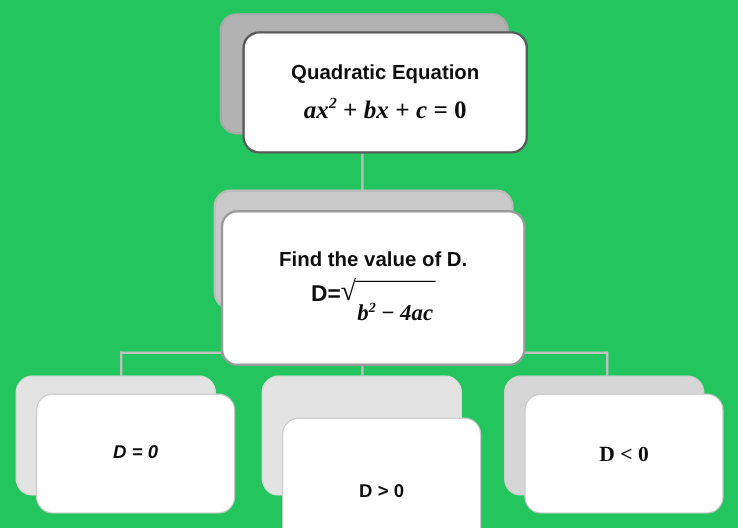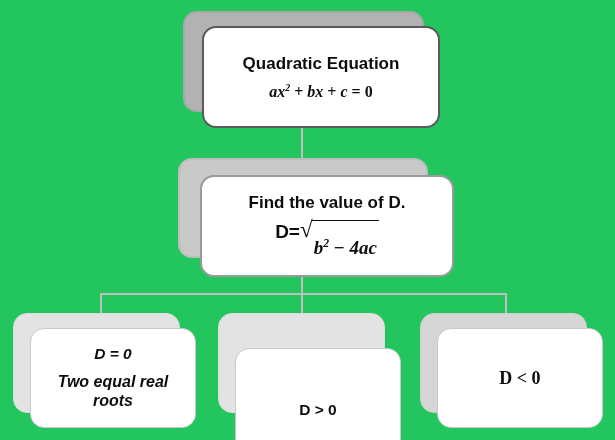--- a/index.html
+++ b/index.html
@@ -107,21 +107,21 @@
   
   .conn {
     position: absolute;
     background: #bfbfbf;
   }
   .conn.v { width: 1.6px; }
   .conn.h { height: 1.6px; }
 
   
   .t-title  { font-size: 17px; }
-  .t-eq1    { font-size: 16px; margin-top: 9px; }
+  .t-eq1    { font-size: 21px; margin-top: 9px; }
   .t-eq2    { font-size: 19px; margin-top: 7px; }
   .t-leaf-d { font-size: 15.5px; }
   .t-leaf-d-serif {
     font-family: "Liberation Serif", serif;
     font-weight: bold;
     font-size: 18px;
     color: #0d0d0d;
   }
   .t-leaf-b { font-size: 16px; margin-top: 10px; padding: 0 10px; }
 </style>
@@ -147,36 +147,35 @@
     <div class="card" style="left:202px; top:26px; width:238px; height:102px;">
       <div class="line-sans t-title">Quadratic Equation</div>
       <div class="line-math t-eq1">
         <span>ax</span><sup class="exp">2</sup><span class="upright"> + </span><span>bx</span><span class="upright"> + </span><span>c</span><span class="upright"> = </span><span class="upright">0</span>
       </div>
     </div>
   </div>
 
   <div class="node lvl2">
     <div class="card-shadow" style="left:178px; top:158px; width:250px; height:100px;"></div>
-    <div class="card" style="left:200px; top:175px; width:254px; height:102px;">
+    <div class="card" style="left:184px; top:175px; width:254px; height:130px;">
       <div class="line-sans t-title">Find the value of D.</div>
       <div class="line-math t-eq2">
         <span class="dlabel">D=</span><span class="radical">
             <span class="sign">√</span>
             <span class="radicand"><span>b</span><sup class="exp">2</sup><span class="upright"> − </span><span>4ac</span></span>
           </span>
       </div>
     </div>
   </div>
 
   <div class="node lvl3">
     <div class="card-shadow" style="left:13px; top:313px; width:167px; height:100px;"></div>
     <div class="card" style="left:30px; top:328px; width:166px; height:100px;font-style:italic;">
       <div class="line-sans t-leaf-d">D = 0</div>
-      <div class="line-sans t-leaf-b">Two equal real roots</div>
     </div>
   </div>
 
   <div class="node lvl3">
     <div class="card-shadow" style="left:218px; top:313px; width:167px; height:100px;"></div>
     <div class="card" style="left:235px; top:348px; width:166px; height:125px;">
       <div class="line-sans t-leaf-d">D &gt; 0</div>
     </div>
   </div>
 

